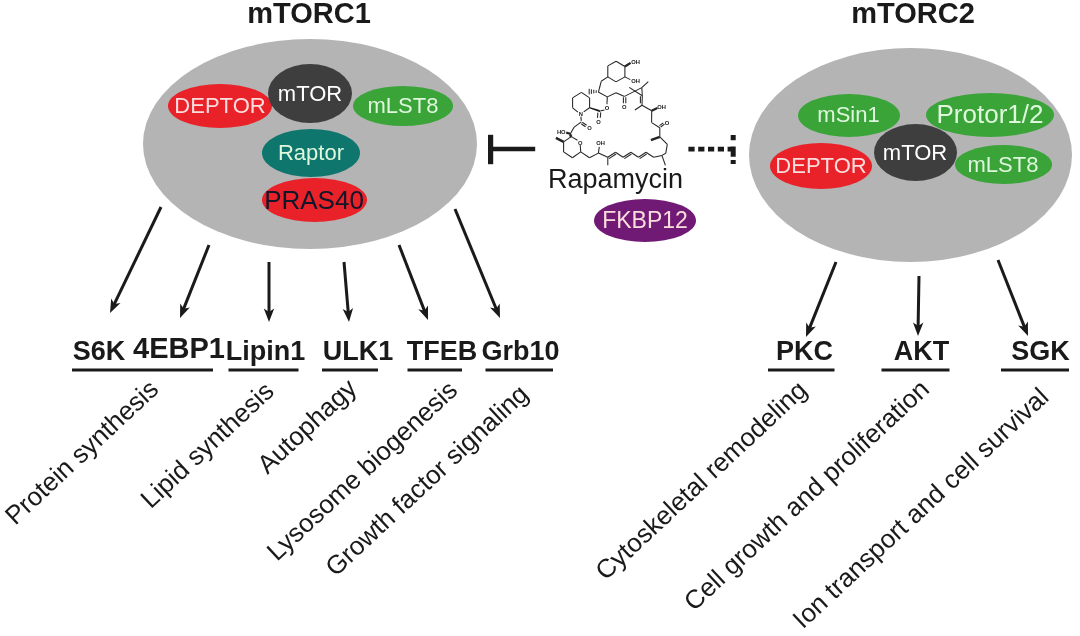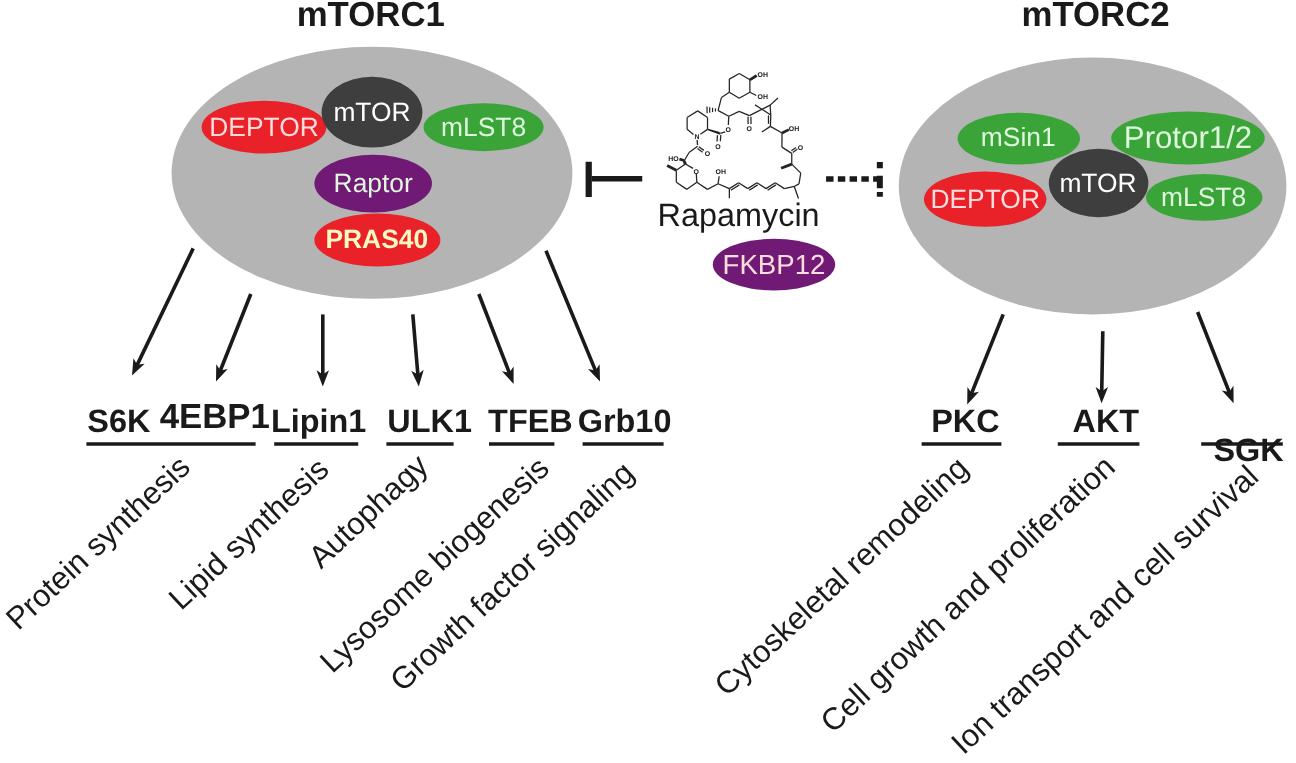--- a/index.html
+++ b/index.html
@@ -12,41 +12,41 @@
   transform:rotate(-43deg); transform-origin:100% 0%; }
 svg.ov { position:absolute; left:0; top:0; }
 </style>
 </head>
 <body>
 <div id="page">
 <div class="el" style="left:143px;top:39px;width:334px;height:210px;background:#b4b4b4;"></div>
 <div class="el" style="left:168px;top:84px;width:104px;height:44px;background:#e92128;font-size:22px;color:#fbdddd;">DEPTOR</div>
 <div class="el" style="left:353px;top:86px;width:100px;height:40px;background:#3aa439;font-size:22px;color:#dff7dd;">mLST8</div>
 <div class="el" style="left:268px;top:64.0px;width:84px;height:59.0px;background:#3e3e3e;font-size:22px;color:#fff;">mTOR</div>
-<div class="el" style="left:262px;top:128.5px;width:98px;height:48px;background:#701a75;font-size:22px;color:#dff7dd;">Raptor</div>
-<div class="el" style="left:261.5px;top:178px;width:105.0px;height:44px;background:#e92128;font-size:22px;color:#fef9c3;font-weight:bold;">PRAS40</div>
+<div class="el" style="left:262px;top:128.5px;width:98px;height:48px;background:#0f766e;font-size:22px;color:#dff7dd;">Raptor</div>
+<div class="el" style="left:261.5px;top:178px;width:105.0px;height:44px;background:#e92128;font-size:26px;color:#0f172a;">PRAS40</div>
 <div class="el" style="left:748.5px;top:48px;width:323px;height:214px;background:#b4b4b4;"></div>
 <div class="el" style="left:797.5px;top:93.5px;width:102px;height:43.0px;background:#3aa439;font-size:22px;color:#dff7dd;">mSin1</div>
 <div class="el" style="left:926px;top:92.5px;width:128px;height:44px;background:#3aa439;font-size:26px;color:#dff7dd;">Protor1/2</div>
 <div class="el" style="left:770px;top:142.5px;width:102px;height:46px;background:#e92128;font-size:22px;color:#fbdddd;">DEPTOR</div>
 <div class="el" style="left:954.5px;top:145.0px;width:97.0px;height:39.0px;background:#3aa439;font-size:22px;color:#dff7dd;">mLST8</div>
 <div class="el" style="left:873.5px;top:124.0px;width:83.0px;height:57.0px;background:#3e3e3e;font-size:22px;color:#fff;">mTOR</div>
 <div class="el" style="left:594px;top:198.5px;width:102px;height:43.0px;background:#701a75;font-size:23px;color:#fbdddd;">FKBP12</div>
 <div class="cl" style="left:309px;top:-3px;font-size:29px;font-weight:bold;">mTORC1</div>
 <div class="cl" style="left:913px;top:-3px;font-size:29px;font-weight:bold;">mTORC2</div>
 <div class="cl" style="left:615.5px;top:163.5px;font-size:27px;font-weight:normal;">Rapamycin</div>
 <div class="cl" style="left:99px;top:336px;font-size:27px;font-weight:bold;">S6K</div>
 <div class="cl" style="left:179px;top:332px;font-size:29px;font-weight:bold;">4EBP1</div>
 <div class="cl" style="left:265.5px;top:336px;font-size:27px;font-weight:bold;">Lipin1</div>
 <div class="cl" style="left:358px;top:336px;font-size:27px;font-weight:bold;">ULK1</div>
 <div class="cl" style="left:442px;top:336px;font-size:27px;font-weight:bold;">TFEB</div>
 <div class="cl" style="left:520.5px;top:336px;font-size:27px;font-weight:bold;">Grb10</div>
 <div class="cl" style="left:804.5px;top:336px;font-size:27px;font-weight:bold;">PKC</div>
 <div class="cl" style="left:921.5px;top:336px;font-size:27px;font-weight:bold;">AKT</div>
-<div class="cl" style="left:1040.5px;top:336px;font-size:27px;font-weight:bold;margin-top:24px;">SGK</div>
+<div class="cl" style="left:1040.5px;top:336px;font-size:27px;font-weight:bold;">SGK</div>
 <div class="rl" style="right:935.5px;top:374.5px;">Protein synthesis</div>
 <div class="rl" style="right:819.5px;top:377px;">Lipid synthesis</div>
 <div class="rl" style="right:737px;top:374px;">Autophagy</div>
 <div class="rl" style="right:635.5px;top:375.5px;">Lysosome biogenesis</div>
 <div class="rl" style="right:565.5px;top:380px;">Growth factor signaling</div>
 <div class="rl" style="right:286.5px;top:376px;">Cytoskeletal remodeling</div>
 <div class="rl" style="right:164.5px;top:375px;">Cell growth and proliferation</div>
 <div class="rl" style="right:45px;top:382.5px;">Ion transport and cell survival</div>
 <svg class="ov" width="1080" height="636" viewBox="0 0 1080 636">
 <line x1="161.0" y1="207.0" x2="113.9" y2="304.9" stroke="#1a1a1a" stroke-width="3.0"></line>

